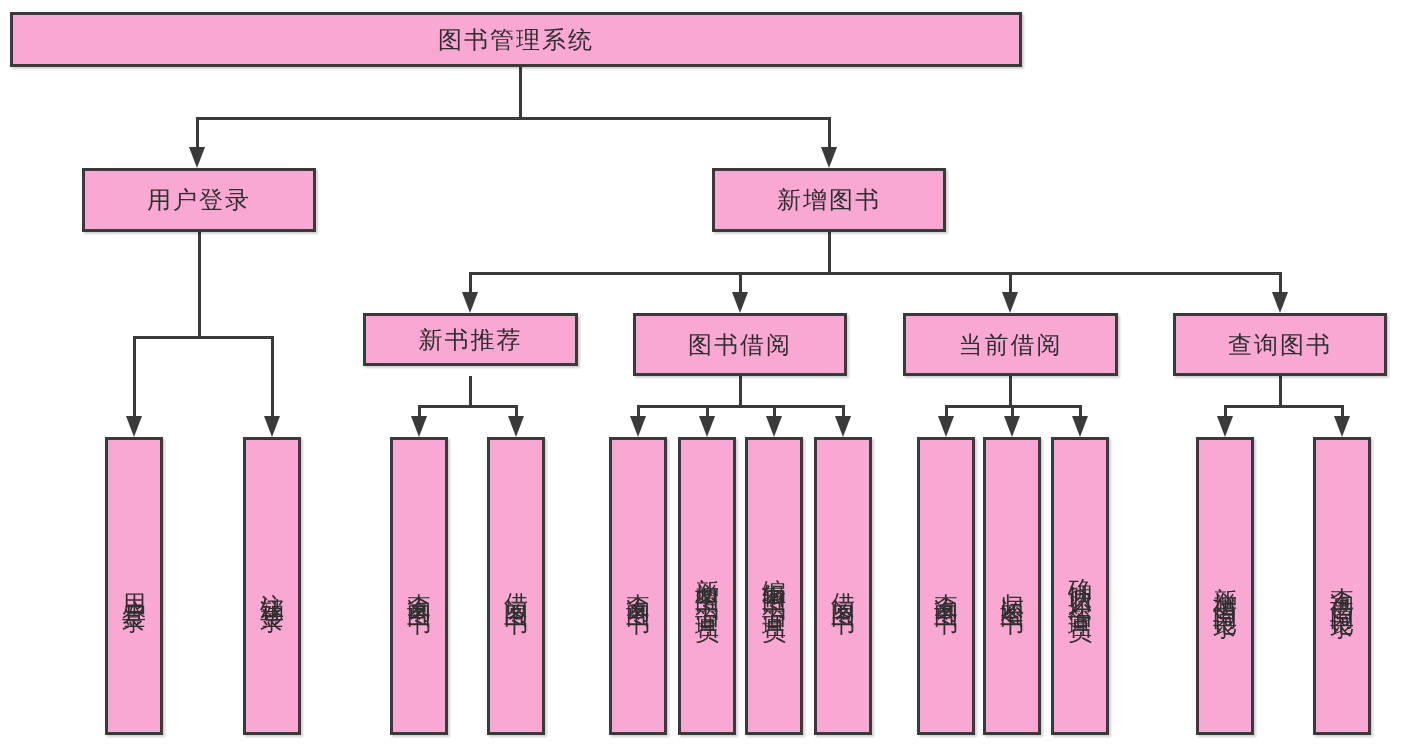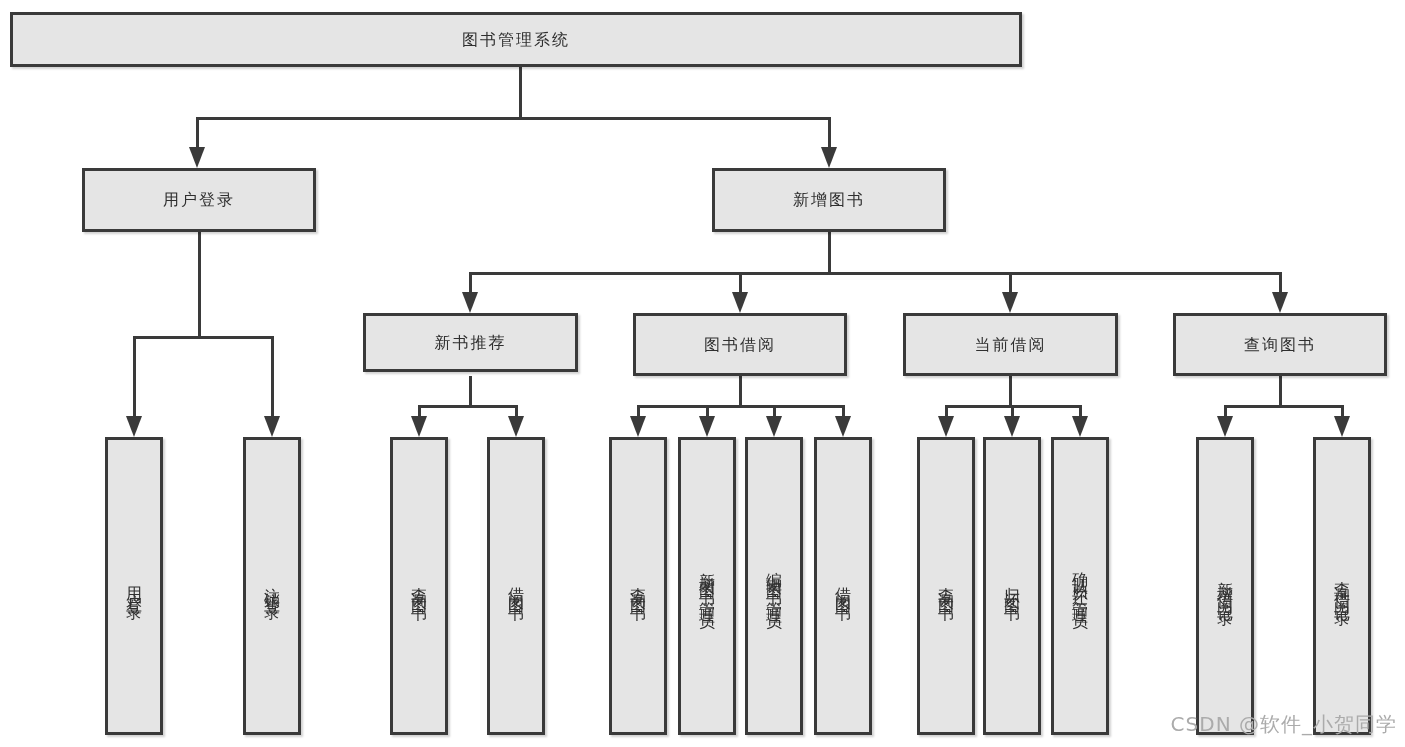--- a/index.html
+++ b/index.html
@@ -1,23 +1,23 @@
 <!DOCTYPE html>
 <html><head>
 <meta charset="utf-8">
 <style>
   html,body{margin:0;padding:0;background:#ffffff;}
   .canvas{
     position:relative;width:1405px;height:747px;background:#ffffff;overflow:hidden;
     font-family:"DejaVu Sans","Liberation Sans",sans-serif;
   }
   .node{
-    position:absolute;background:#e5e5e5;border:3px solid #3a3a3a;box-sizing:border-box;
+    position:absolute;background:#f9a8d4;border:3px solid #3a3a3a;box-sizing:border-box;
     display:flex;align-items:center;justify-content:center;
-    color:#2f2f2f;font-size:16px;line-height:1;
+    color:#2f2f2f;font-size:24px;line-height:1;
     box-shadow:2px 2px 2px rgba(0,0,0,0.18);
   }
   .node.h{letter-spacing:2px;}
   .node.v{writing-mode:vertical-rl;text-orientation:mixed;letter-spacing:6px;}
   .vline{position:absolute;width:3px;background:#3a3a3a;}
   .hline{position:absolute;height:3px;background:#3a3a3a;}
   .ahead{
     position:absolute;width:0;height:0;
     border-left:8px solid transparent;border-right:8px solid transparent;
     border-top:21px solid #3a3a3a;
@@ -89,21 +89,21 @@
   <div class="vline" style="left:1223.5px;top:405px;height:12px"></div>
   <div class="ahead" style="left:1217px;top:416px"></div>
   <div class="vline" style="left:1340.5px;top:405px;height:12px"></div>
   <div class="ahead" style="left:1334px;top:416px"></div>
 
   <div class="node h" style="left:10px;top:12px;width:1012px;height:55px">图书管理系统</div>
 
   <div class="node h" style="left:82px;top:168px;width:234px;height:64px">用户登录</div>
   <div class="node h" style="left:712px;top:168px;width:234px;height:64px">新增图书</div>
 
-  <div class="node h" style="left:363px;top:313px;width:215px;height:59px">新书推荐</div>
+  <div class="node h" style="left:363px;top:313px;width:215px;height:53px">新书推荐</div>
   <div class="node h" style="left:903px;top:313px;width:215px;height:63px">当前借阅</div>
   <div class="node h" style="left:633px;top:313px;width:214px;height:63px">图书借阅</div>
   <div class="node h" style="left:1173px;top:313px;width:214px;height:63px">查询图书</div>
 
   <div class="node v" style="left:105px;top:437px;width:58px;height:298px">用户登录</div>
   <div class="node v" style="left:243px;top:437px;width:58px;height:298px">注销登录</div>
 
   <div class="node v" style="left:390px;top:437px;width:58px;height:298px">查询图书</div>
   <div class="node v" style="left:487px;top:437px;width:58px;height:298px">借阅图书</div>
 
@@ -112,15 +112,14 @@
   <div class="node v" style="left:745px;top:437px;width:58px;height:298px">编辑图书（管理员）</div>
   <div class="node v" style="left:814px;top:437px;width:58px;height:298px">借阅图书</div>
 
   <div class="node v" style="left:917px;top:437px;width:58px;height:298px">查询图书</div>
   <div class="node v" style="left:983px;top:437px;width:58px;height:298px">归还图书</div>
   <div class="node v" style="left:1051px;top:437px;width:58px;height:298px">确认归还（管理员）</div>
 
   <div class="node v" style="left:1196px;top:437px;width:58px;height:298px">新增借阅记录</div>
   <div class="node v" style="left:1313px;top:437px;width:58px;height:298px">查询借阅记录</div>
 
-  <div class="watermark">CSDN @软件_小贺同学</div>
 
 </div>
 
 </body></html>

